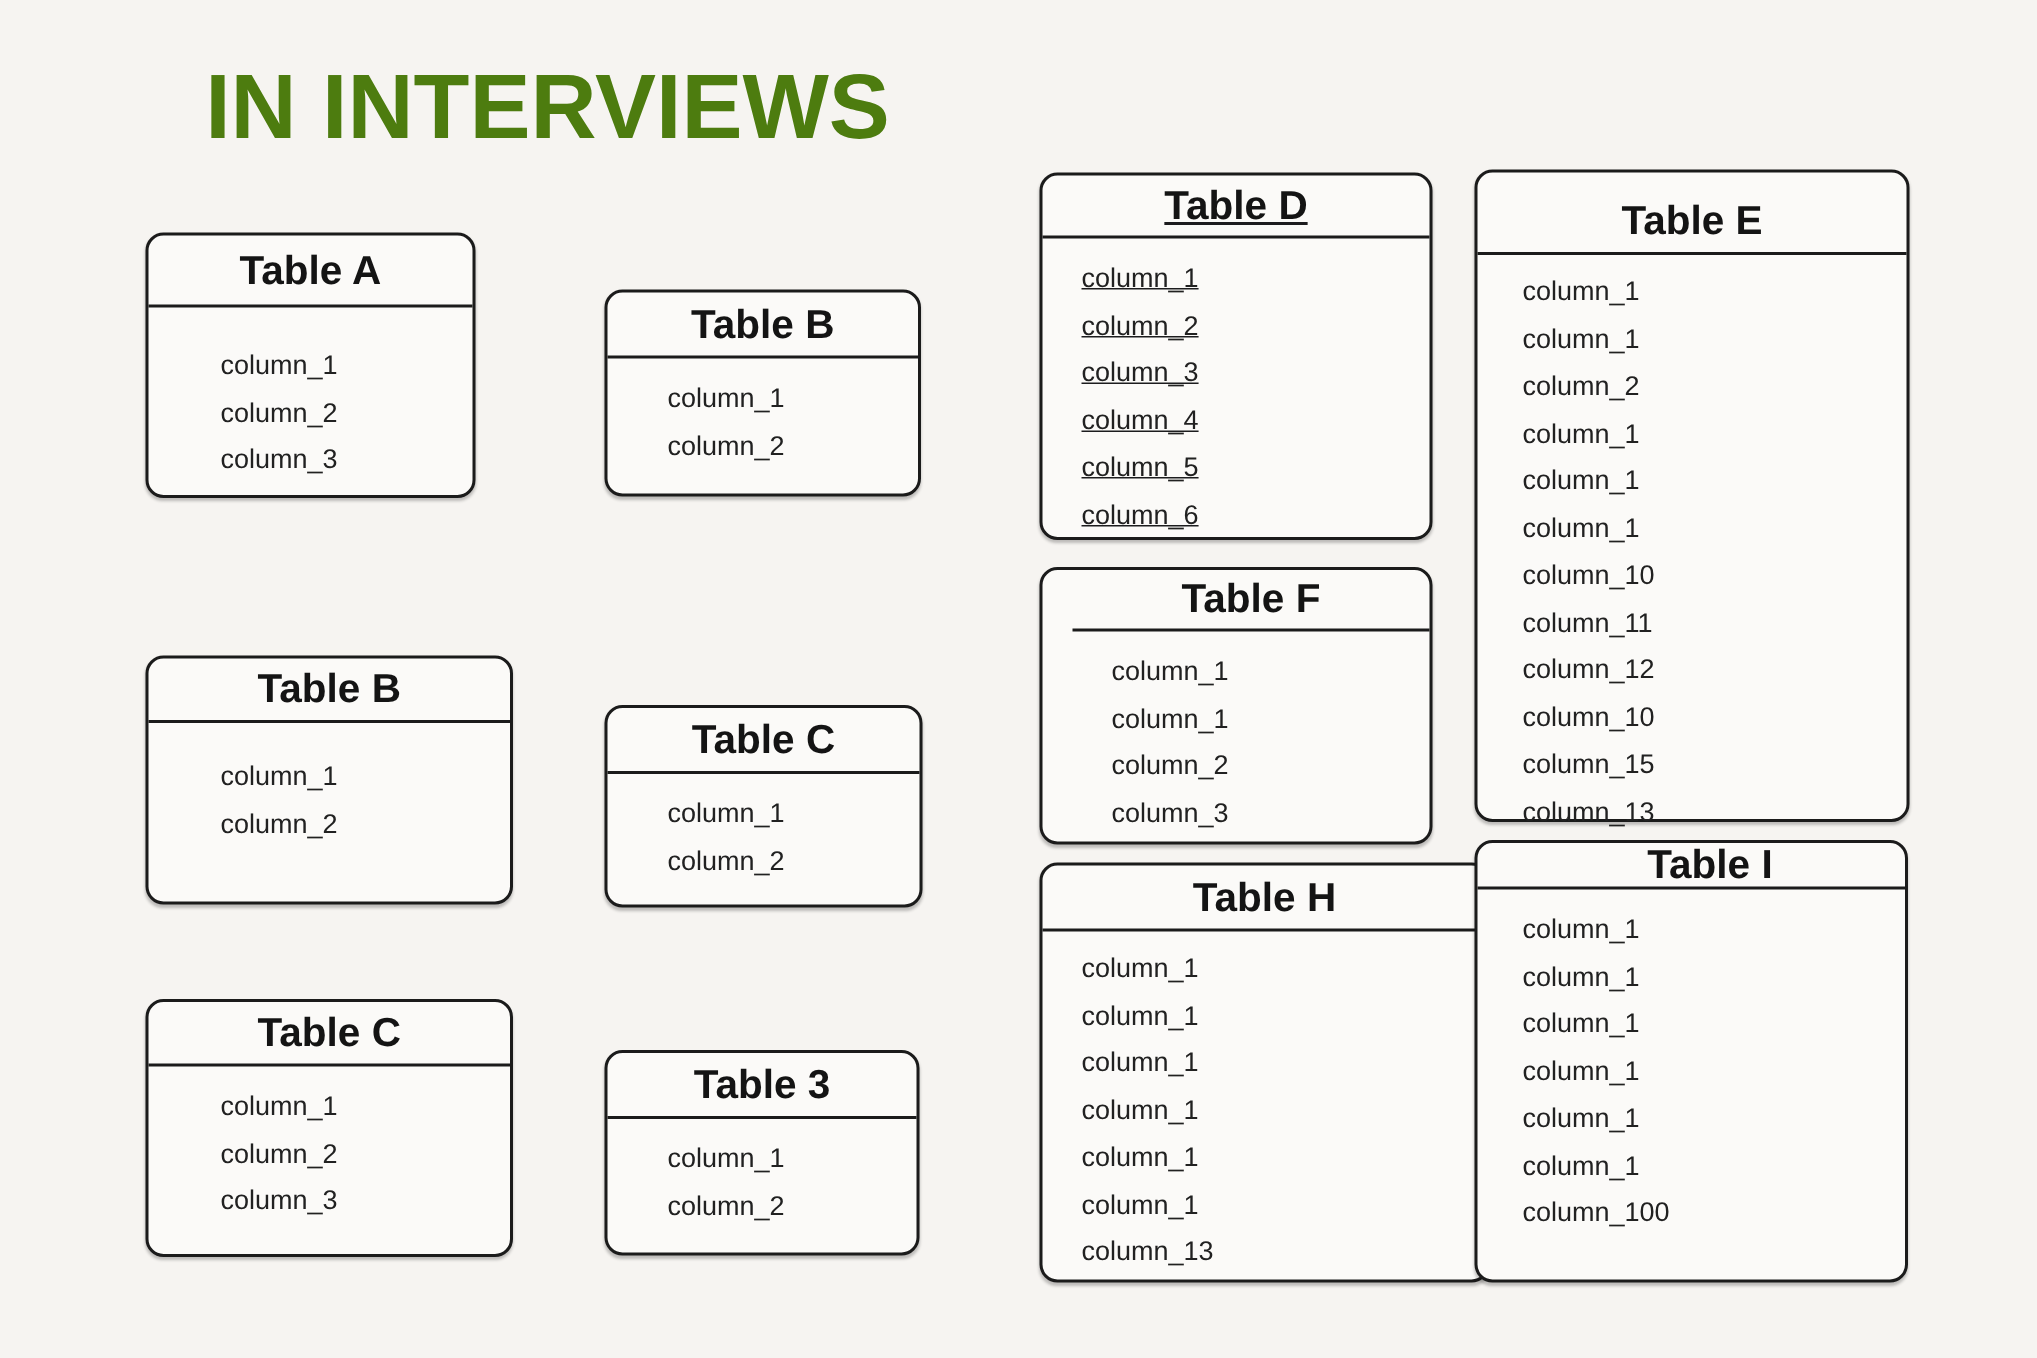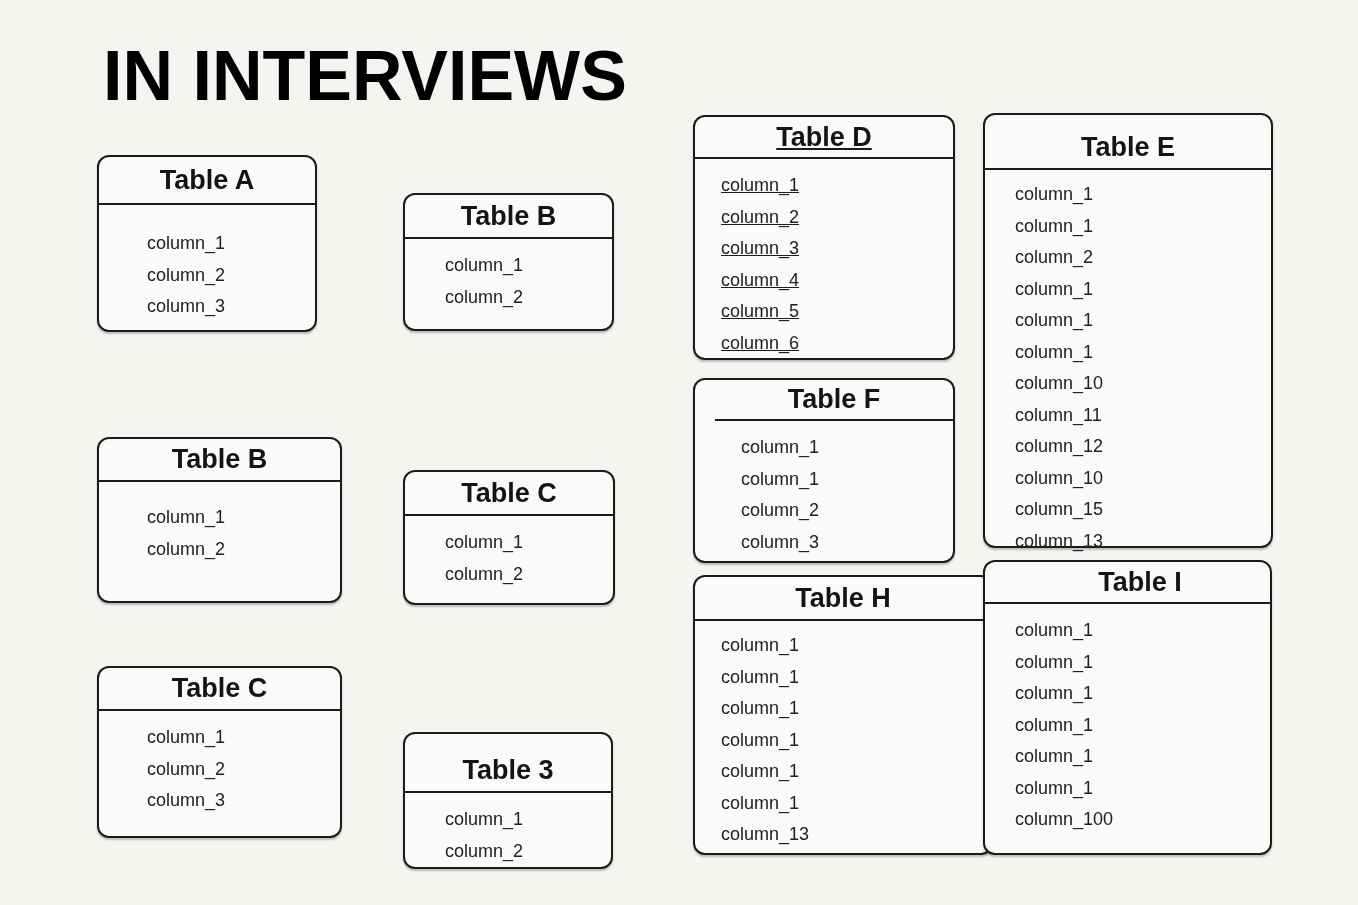--- a/index.html
+++ b/index.html
@@ -12,24 +12,24 @@
   body{
     background:var(--bg);
     font-family:"Liberation Sans","DejaVu Sans",sans-serif;
     color:var(--ink);
     position:relative;
     overflow:hidden;
   }
   .canvas{position:absolute;inset:0;}
   .heading{
     position:absolute;
-    font-size:70px;
+    font-size:61px;
     font-weight:700;
     letter-spacing:0px;
-    color:#000000;
+    color:#4d7c0f;
     text-align:center;
     white-space:nowrap;
   }
   .heading-left{left:95px;top:36px;width:540px;}
   .heading-right{left:690px;top:36px;width:540px;}
 
   .table-box{
     position:absolute;
     background:var(--box-fill);
     border:2px solid #1b1b1b;
@@ -73,42 +73,42 @@
   .pos-table-b-mid  .table-columns{padding-left:48px;padding-top:20px;}
 
   .pos-table-c-mid  {left:403px; top:470px; width:212px; height:135px;}
   .pos-table-c-mid  .table-header{height:44px;}
   .pos-table-c-mid  .table-columns{padding-left:40px;}
 
   .pos-table-c-bottom{left:97px; top:666px; width:245px; height:172px;}
   .pos-table-c-bottom .table-header{height:43px;}
   .pos-table-c-bottom .table-columns{padding-left:48px;}
 
-  .pos-table-3      {left:403px; top:732px; width:210px; height:137px;justify-content:flex-end;}
+  .pos-table-3      {left:403px; top:700px; width:210px; height:137px;}
   .pos-table-3      .table-header{height:44px;}
   .pos-table-3      .table-columns{padding-left:40px;}
 
   .pos-table-d      {left:693px; top:115px; width:262px; height:245px;text-decoration:underline;}
   .pos-table-d      .table-header{height:42px;}
   .pos-table-d      .table-columns{padding-left:26px;}
 
   .pos-table-e      {left:983px; top:113px; width:290px; height:435px;}
   .pos-table-e      .table-header{height:43px;margin-top:12px;}
   .pos-table-e      .table-columns{padding-left:30px;padding-top:9px;}
 
   .pos-table-f      {left:693px; top:378px; width:262px; height:185px;padding-left:20px;}
   .pos-table-f      .table-header{height:41px;}
   .pos-table-f      .table-columns{padding-left:26px;}
 
   .pos-table-h      {left:693px; top:575px; width:300px; height:280px;}
   .pos-table-h      .table-header{height:44px;}
   .pos-table-h      .table-columns{padding-left:26px;padding-top:9px;}
 
   .pos-table-i      {left:983px; top:560px; width:289px; height:295px;}
-  .pos-table-i      .table-header{height:42px;padding-left:25px;}
+  .pos-table-i      .table-header{height:31px;padding-left:25px;}
   .pos-table-i      .table-columns{padding-left:30px;}
 </style>
 </head>
 <body>
 
 <div class="canvas">
   <div class="heading heading-left">IN INTERVIEWS</div>
   <div id="tables-root">
       <div class="table-box pos-table-a">
     <div class="table-header">Table A</div>

